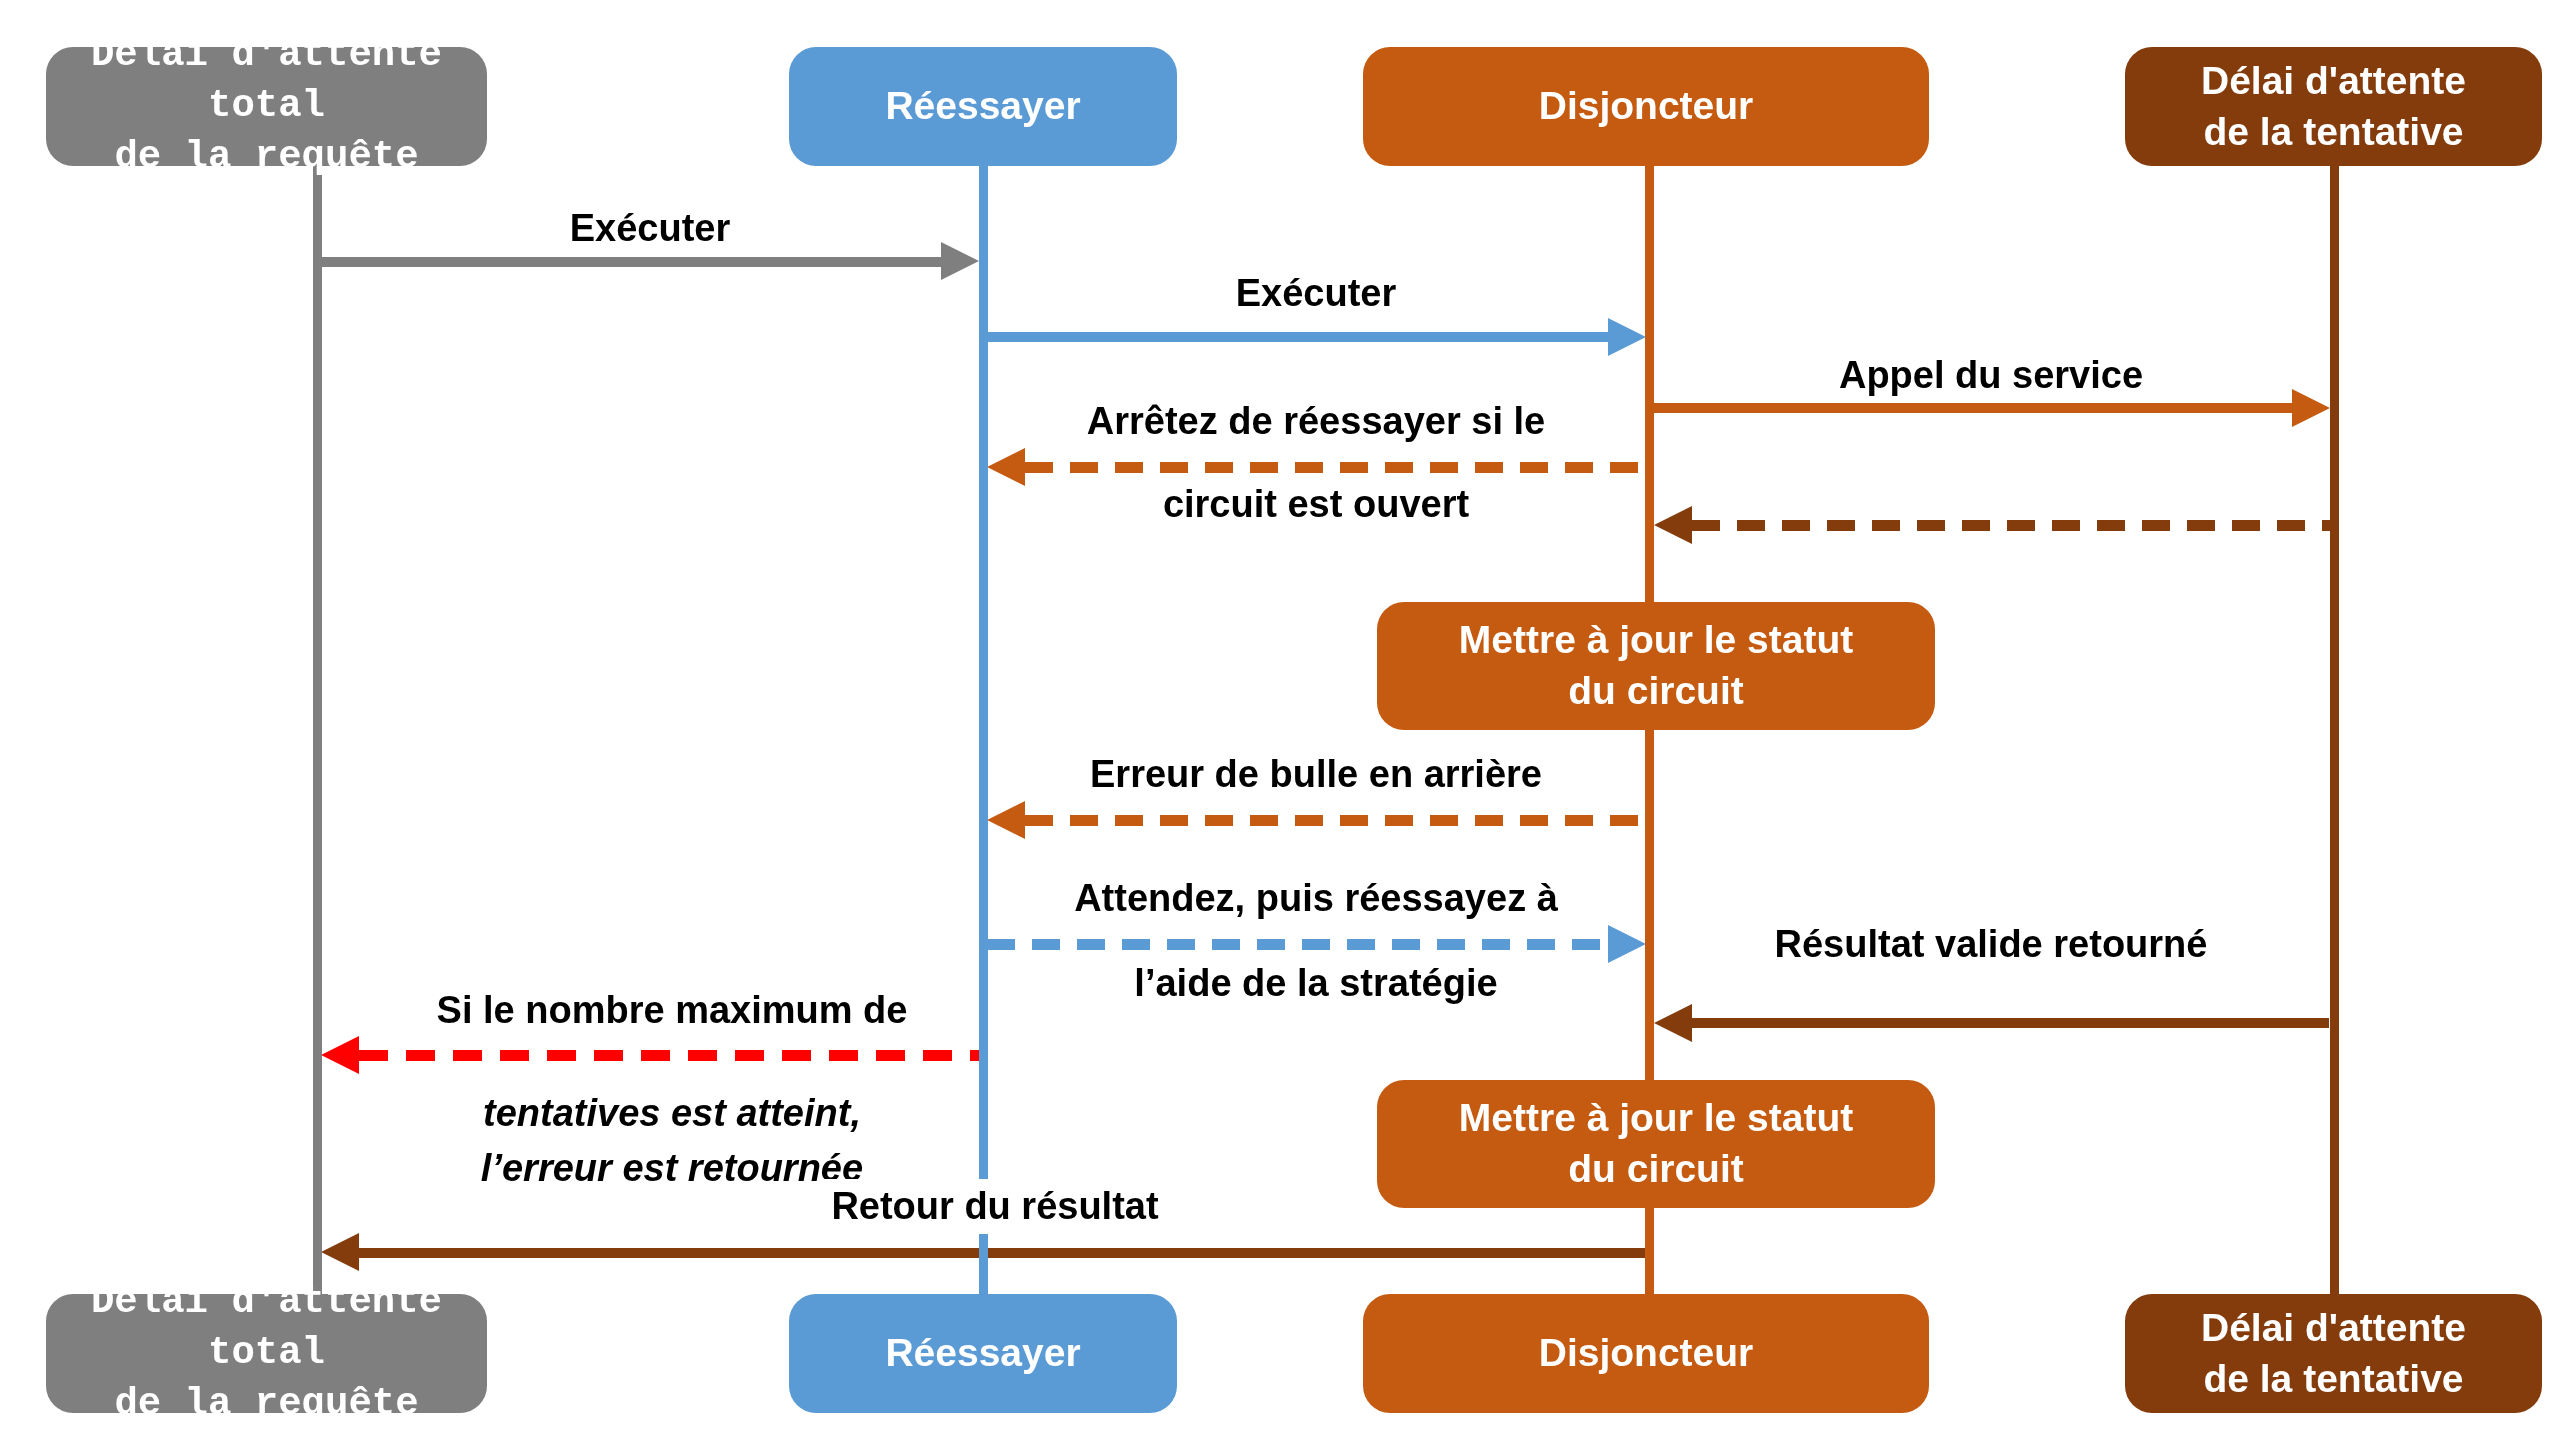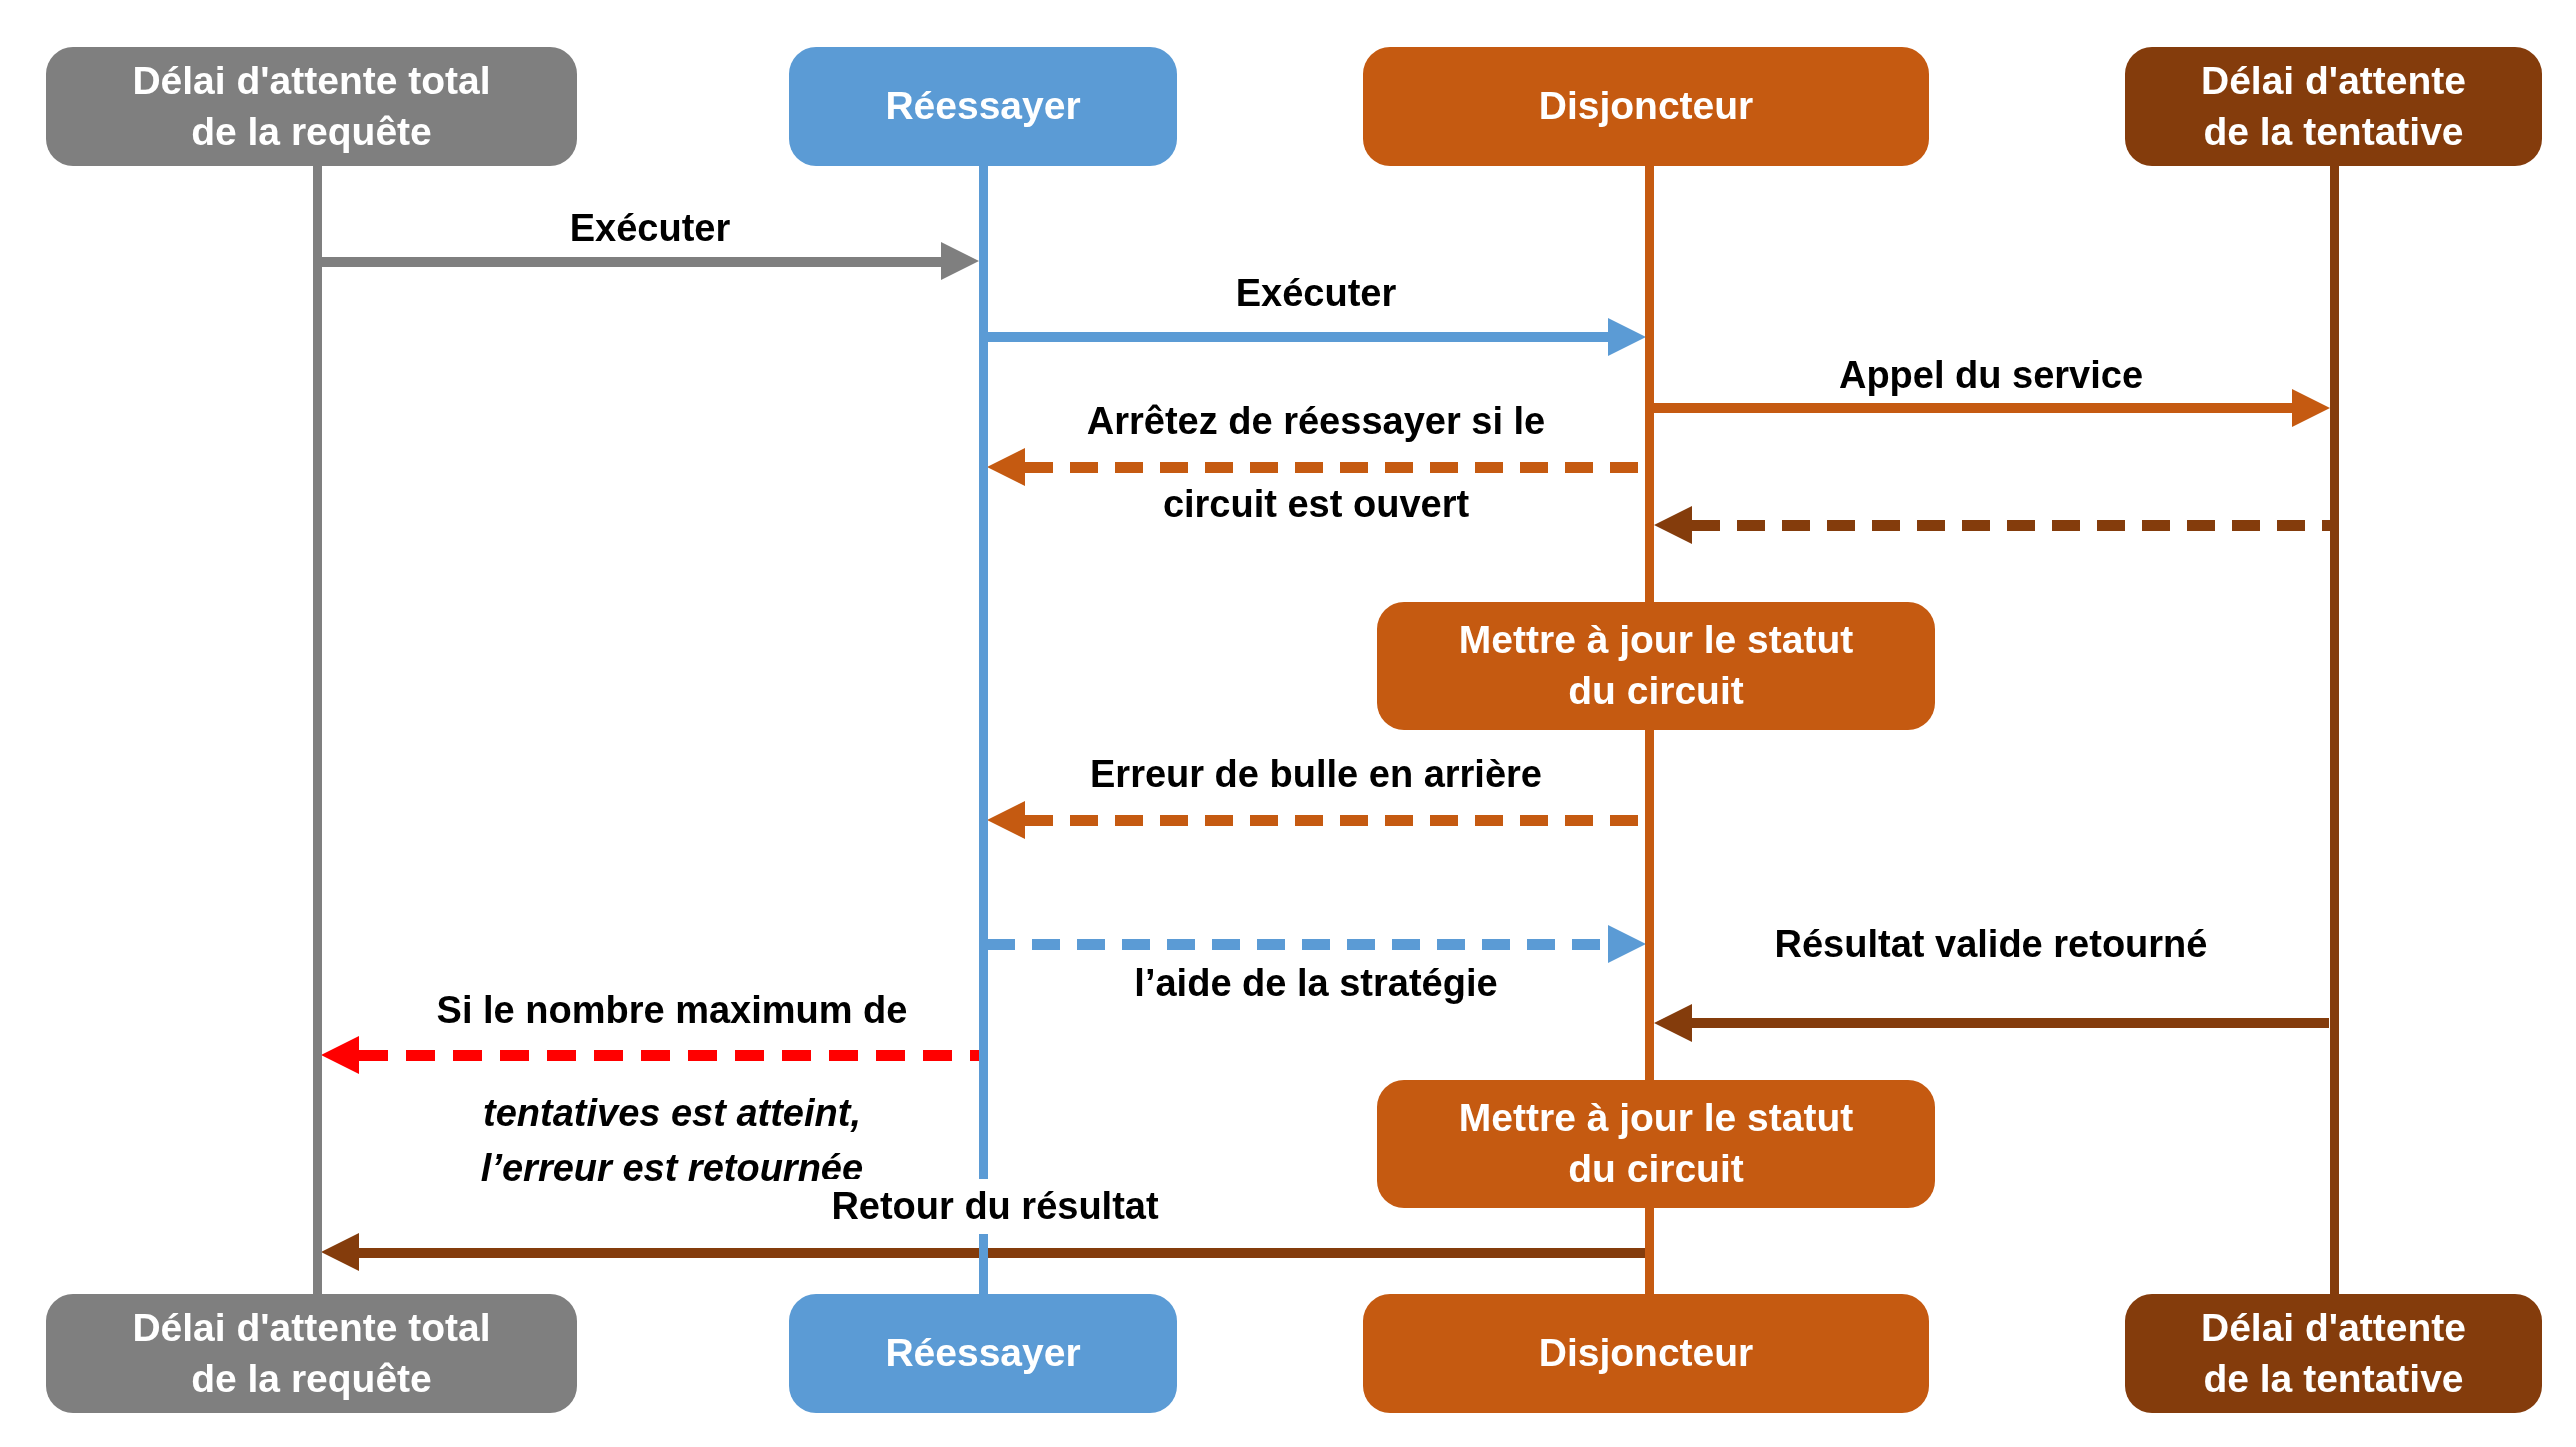--- a/index.html
+++ b/index.html
@@ -41,21 +41,21 @@
   .head-l-brown{border-right:38px solid #843C0C;}
   .head-l-red{border-right:38px solid #FF0000;}
   
   .mlabel{
     position:absolute;transform:translateX(-50%);
     font-size:38px;font-weight:bold;color:#000;text-align:center;
     line-height:1.45;white-space:pre-line;z-index:4;
   }
   .whitebg{background:#ffffff;padding:0 13.4px;}
   
-  #p0t,#p0b{left:46px;width:531px;}
+  #p0t,#p0b{left:46px;width:441px;font-family:Liberation Mono, monospace;}
   #p1t,#p1b{left:789px;width:388px;}
   #p2t,#p2b{left:1363px;width:566px;}
   #p3t,#p3b{left:2125px;width:417px;}
   #p0t,#p1t,#p2t,#p3t{top:47px;height:119px;}
   #p0b,#p1b,#p2b,#p3b{top:1294px;height:119px;}
   #act1{left:1377px;width:558px;top:602px;height:128px;}
   #act2{left:1377px;width:558px;top:1080px;height:128px;}
 </style>
 </head>
 <body>
@@ -87,20 +87,21 @@
   <div class="head head-l-brown" style="left:1654px;top:506px;"></div>
   <div class="dash dash-brown" style="left:1692px;width:638px;top:520px;"></div>
 
   <div id="act1" class="pbox c-orange">Mettre à jour le statut
 du circuit</div>
 
   <div class="mlabel" style="left:1316px;top:747px;text-align:center;">Erreur de bulle en arrière</div>
   <div class="head head-l-orange" style="left:987px;top:801px;"></div>
   <div class="dash dash-orange" style="left:1025px;width:620px;top:815px;"></div>
 
+  <div class="mlabel" style="left:1316px;top:871px;">Attendez, puis réessayez à</div>
   <div class="dash dash-blue" style="left:987px;width:620px;top:939px;"></div>
   <div class="head head-r-blue" style="left:1608px;top:925px;"></div>
   <div class="mlabel" style="left:1316px;top:956px;">l’aide de la stratégie</div>
 
   <div class="mlabel" style="left:1991px;top:917px;">Résultat valide retourné</div>
   <div class="head head-l-brown" style="left:1654px;top:1004px;"></div>
   <div class="shaft" style="left:1690px;width:639px;top:1018px;background:#843C0C;"></div>
 
   <div class="mlabel" style="left:672px;top:983px;">Si le nombre maximum de</div>
   <div class="head head-l-red" style="left:321px;top:1036px;"></div>

